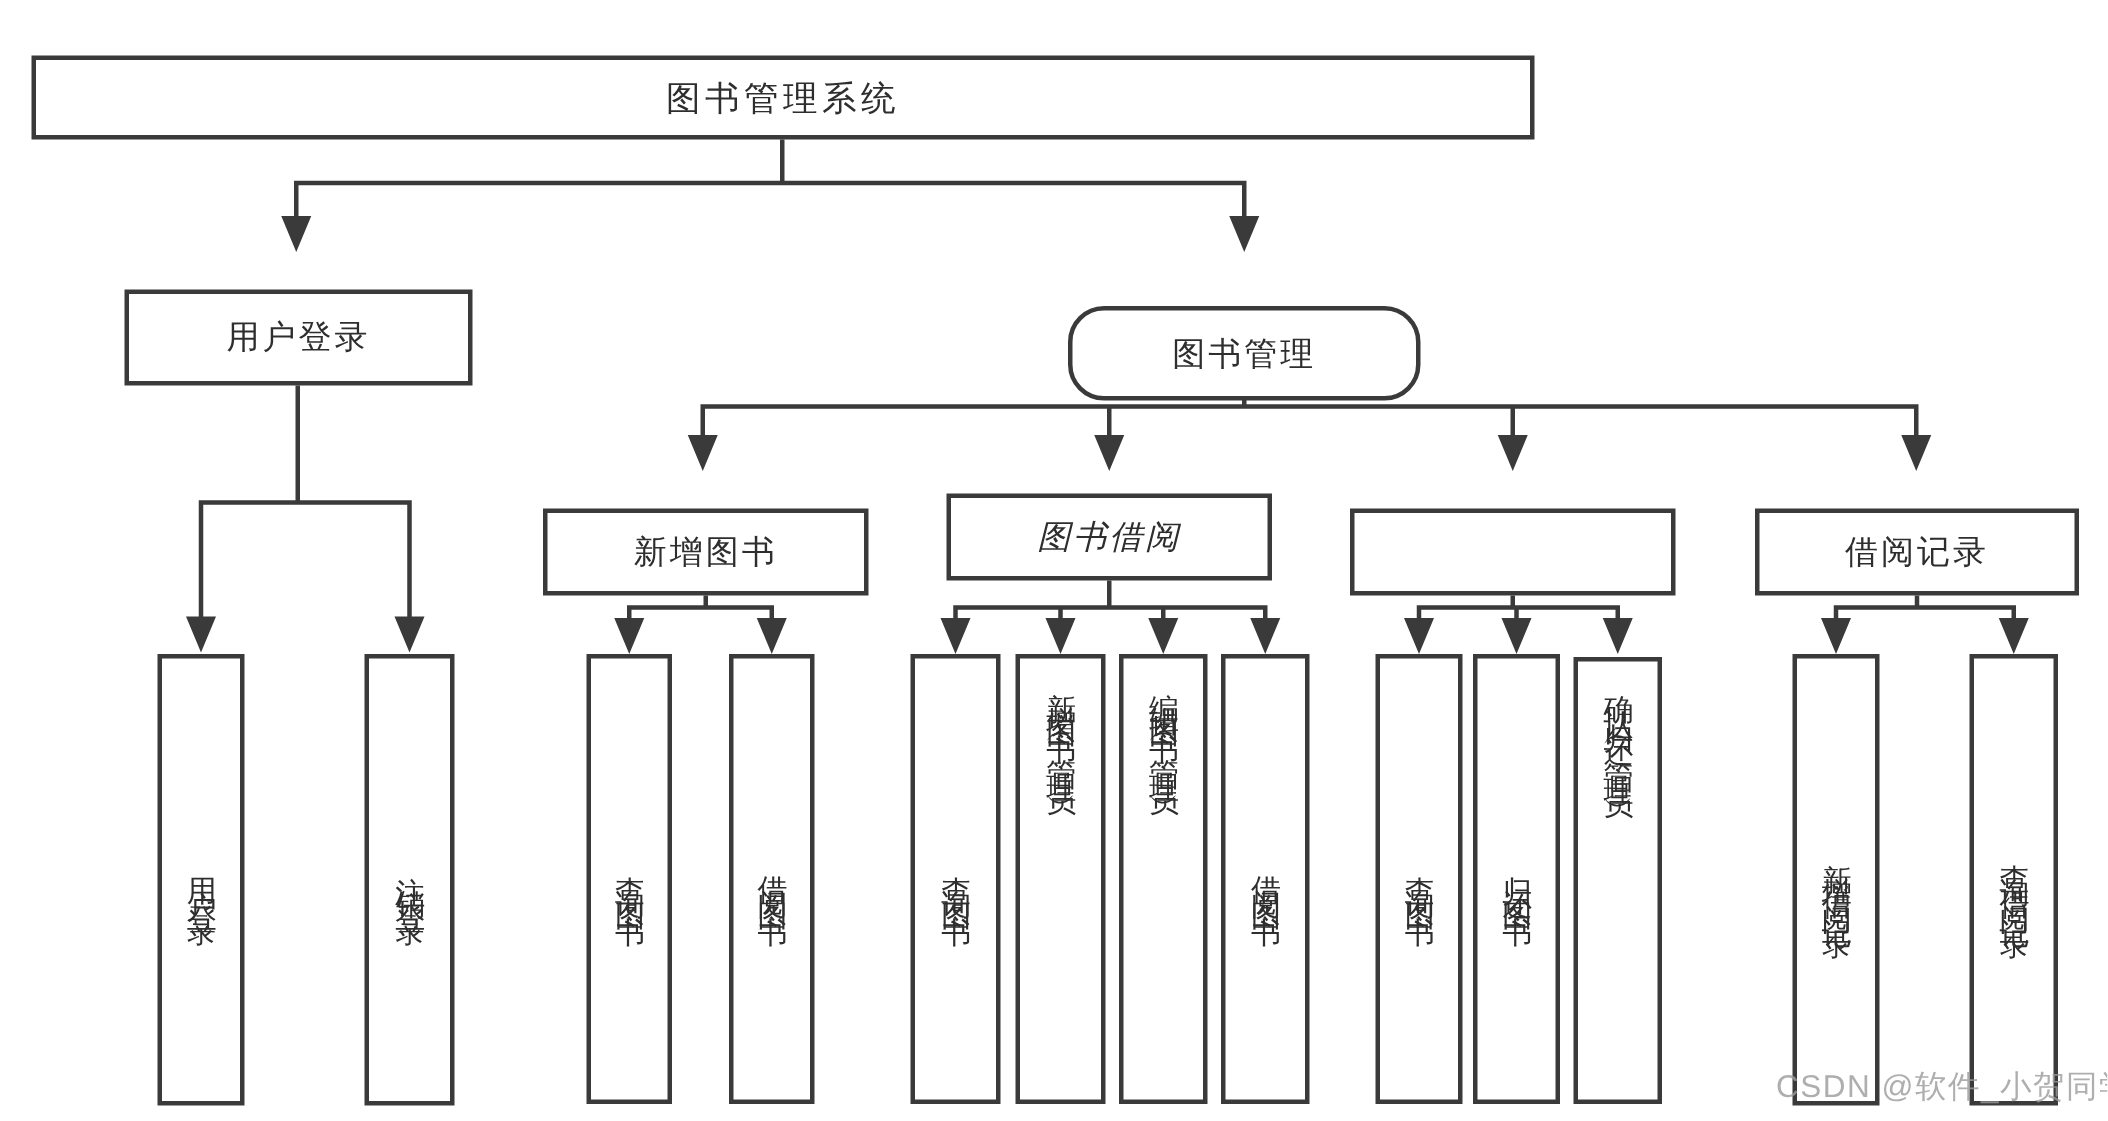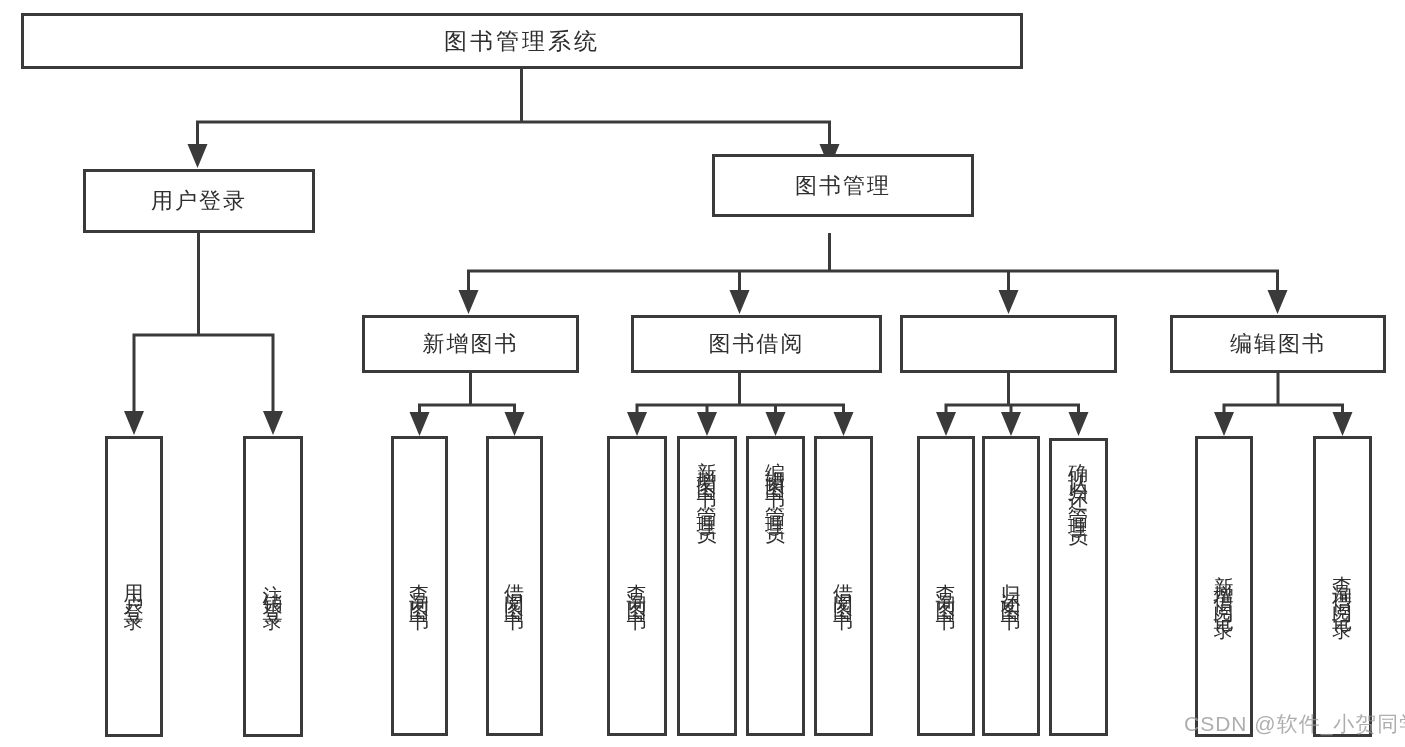--- a/index.html
+++ b/index.html
@@ -16,21 +16,21 @@
     position: absolute;
     box-sizing: border-box;
     background: #ffffff;
     border: 3px solid #3a3a3a;
     color: #2e2e2e;
     display: flex;
     align-items: center;
     justify-content: center;
     white-space: nowrap;
   }
-  .h-box { font-size: 22px; letter-spacing: 2px; }
+  .h-box { font-size: 22px; letter-spacing: 2px; margin-top: 24px; }
   .root-box { font-size: 23px; letter-spacing: 3px; }
   .v-box { font-size: 20px; }
   .v-box span {
     writing-mode: vertical-rl;
     text-orientation: mixed;
     letter-spacing: 9px;
     line-height: 1.1;
   }
   .v-box.top-align { align-items: flex-start; }
   .v-box.top-align span { padding-top: 7px; }
@@ -101,26 +101,26 @@
          M936 412 L956 412 L946 436 Z
          M1001 412 L1021 412 L1011 436 Z
          M1068.5 412 L1088.5 412 L1078.5 436 Z
          M1214 412 L1234 412 L1224 436 Z
          M1332.5 412 L1352.5 412 L1342.5 436 Z"></path>
   </svg>
 
   <div class="box h-box root-box" style="left:21px; top:13px; width:1002px; height:56px;">图书管理系统</div>
 
   <div class="box h-box" style="left:83px; top:169px; width:232px; height:64px;">用户登录</div>
-  <div class="box h-box" style="left:712px; top:154px; width:262px; height:63px;">图书管理</div>
+  <div class="box h-box" style="left:712px; top:180px; width:235px; height:63px;border-radius:24px;">图书管理</div>
 
   <div class="box h-box" style="left:362px; top:315px; width:217px; height:58px;">新增图书</div>
-  <div class="box h-box" style="left:631px; top:315px; width:251px; height:58px;">图书借阅</div>
+  <div class="box h-box" style="left:631px; top:305px; width:217px; height:58px;font-style:italic;">图书借阅</div>
   <div class="box h-box" style="left:900px; top:315px; width:217px; height:58px;"></div>
-  <div class="box h-box" style="left:1170px; top:315px; width:216px; height:58px;">编辑图书</div>
+  <div class="box h-box" style="left:1170px; top:315px; width:216px; height:58px;">借阅记录</div>
 
   <div class="box v-box" style="left:105px; top:436px; width:58px; height:301px;">
     <span>用户登录</span>
   </div>
   <div class="box v-box" style="left:243px; top:436px; width:60px; height:301px;">
     <span>注销登录</span>
   </div>
 
   <div class="box v-box" style="left:391px; top:436px; width:57px; height:300px;">
     <span>查询图书</span>

